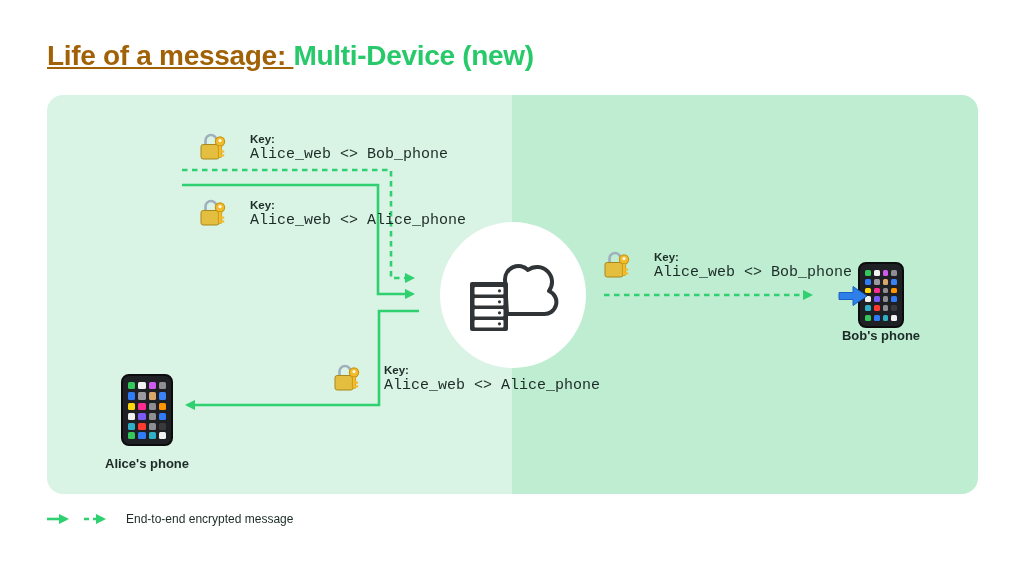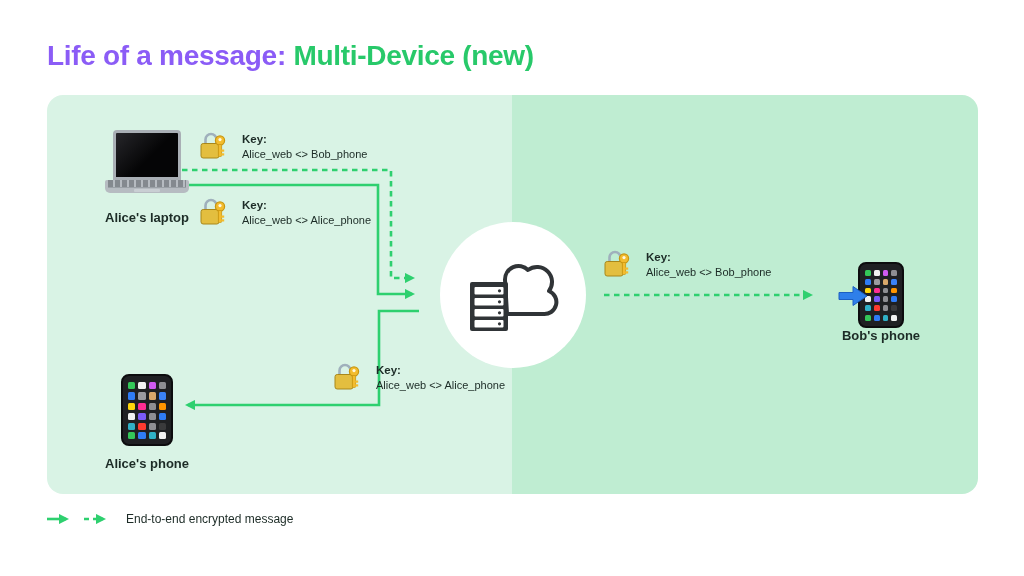--- a/index.html
+++ b/index.html
@@ -1,19 +1,19 @@
 <!DOCTYPE html>
 <html><head>
 <meta charset="utf-8">
 <style>
   html,body{margin:0;padding:0;background:#fff;}
   .stage{position:relative;width:1024px;height:576px;background:#ffffff;overflow:hidden;
          font-family:"Liberation Sans",sans-serif;color:#1C2B26;}
   .page-title{position:absolute;left:47px;top:40px;font-size:28px;font-weight:700;letter-spacing:-0.3px;white-space:nowrap;}
-  .page-title .t-dark{color:#8b5cf6;}
+  .page-title .t-dark{color:#a16207;text-decoration:underline;}
   .page-title .t-green{color:#28C96A;}
 
   .panel{position:absolute;top:95px;height:399px;}
   .panel-left{left:47px;width:465px;background:#D9F3E5;border-radius:16px 0 0 16px;}
   .panel-right{left:512px;width:466px;background:#BFEDD2;border-radius:0 16px 16px 0;}
 
   .server-circle{position:absolute;left:440px;top:222px;width:146px;height:146px;border-radius:50%;
                  background:#fff;display:flex;align-items:center;justify-content:center;z-index:3;}
 
   .arrows{position:absolute;left:0;top:0;z-index:4;pointer-events:none;}
@@ -34,24 +34,24 @@
   .phone{background:#1F2023;border:2px solid #0c0c0e;border-radius:8px;box-sizing:border-box;
          display:flex;flex-direction:column;padding:6px 5px 5px;}
   .phone .apps{display:grid;grid-template-columns:repeat(4,1fr);gap:3px;}
   .phone .apps div{width:100%;aspect-ratio:1/1;border-radius:1.5px;}
   .phone .dock{display:grid;grid-template-columns:repeat(4,1fr);gap:3px;margin-top:auto;}
   .phone .dock div{width:100%;aspect-ratio:1/1;border-radius:1.5px;}
   .phone-lg{width:52px;height:72px;}
   .phone-sm{width:46px;height:66px;}
 
   
-  .keybadge{position:absolute;display:flex;align-items:flex-start;gap:16px;z-index:5;}
+  .keybadge{position:absolute;display:flex;align-items:center;gap:24px;z-index:5;}
   .keybadge .ktext{display:flex;flex-direction:column;line-height:15px;padding-top:1px;}
   .keybadge .ktitle{font-size:11.5px;font-weight:700;color:#1C2B26;}
-  .keybadge .kvalue{font-size:11px;color:#1C2B26;white-space:nowrap;}
+  .keybadge .kvalue{font-size:15px;color:#1C2B26;white-space:nowrap;font-family:Liberation Mono, monospace;}
 
   .blue-arrow{position:absolute;left:838px;top:284px;z-index:5;}
 
   .legend{position:absolute;left:46px;top:512px;display:flex;align-items:center;z-index:2;}
   .legend-label{font-size:12px;color:#1C2B26;margin-left:10px;}
 </style>
 </head>
 <body>
 
 <div class="stage">
@@ -83,30 +83,20 @@
       <rect x="7.5" y="41" width="29" height="7.6" rx="1" fill="#ffffff"></rect>
       <rect x="7.5" y="52" width="29" height="7.6" rx="1" fill="#ffffff"></rect>
       <rect x="7.5" y="63" width="29" height="7.6" rx="1" fill="#ffffff"></rect>
       <circle cx="32.5" cy="33.8" r="1.6" fill="#303437"></circle>
       <circle cx="32.5" cy="44.8" r="1.6" fill="#303437"></circle>
       <circle cx="32.5" cy="55.8" r="1.6" fill="#303437"></circle>
       <circle cx="32.5" cy="66.8" r="1.6" fill="#303437"></circle>
     </svg>
   </div>
 
-  <div class="device" style="left:87px;top:130px;width:120px;">
-    <div class="laptop">
-      <div class="scr"></div>
-      <div class="base">
-          <div class="keys"></div>
-          <div class="pad"></div>
-        </div>
-    </div>
-    <div class="device-label" style="margin-top:17px;">Alice's laptop</div>
-  </div>
 
   <div class="device" style="left:87px;top:374px;width:120px;text-align:center;">
     <div class="phone phone-lg">
       <div class="apps app-grid">
           <div style="background: rgb(52, 199, 89);"></div>
           <div style="background: rgb(242, 242, 242);"></div>
           <div style="background: rgb(207, 90, 240);"></div>
           <div style="background: rgb(142, 142, 147);"></div>
           <div style="background: rgb(47, 124, 246);"></div>
           <div style="background: rgb(154, 154, 160);"></div>

